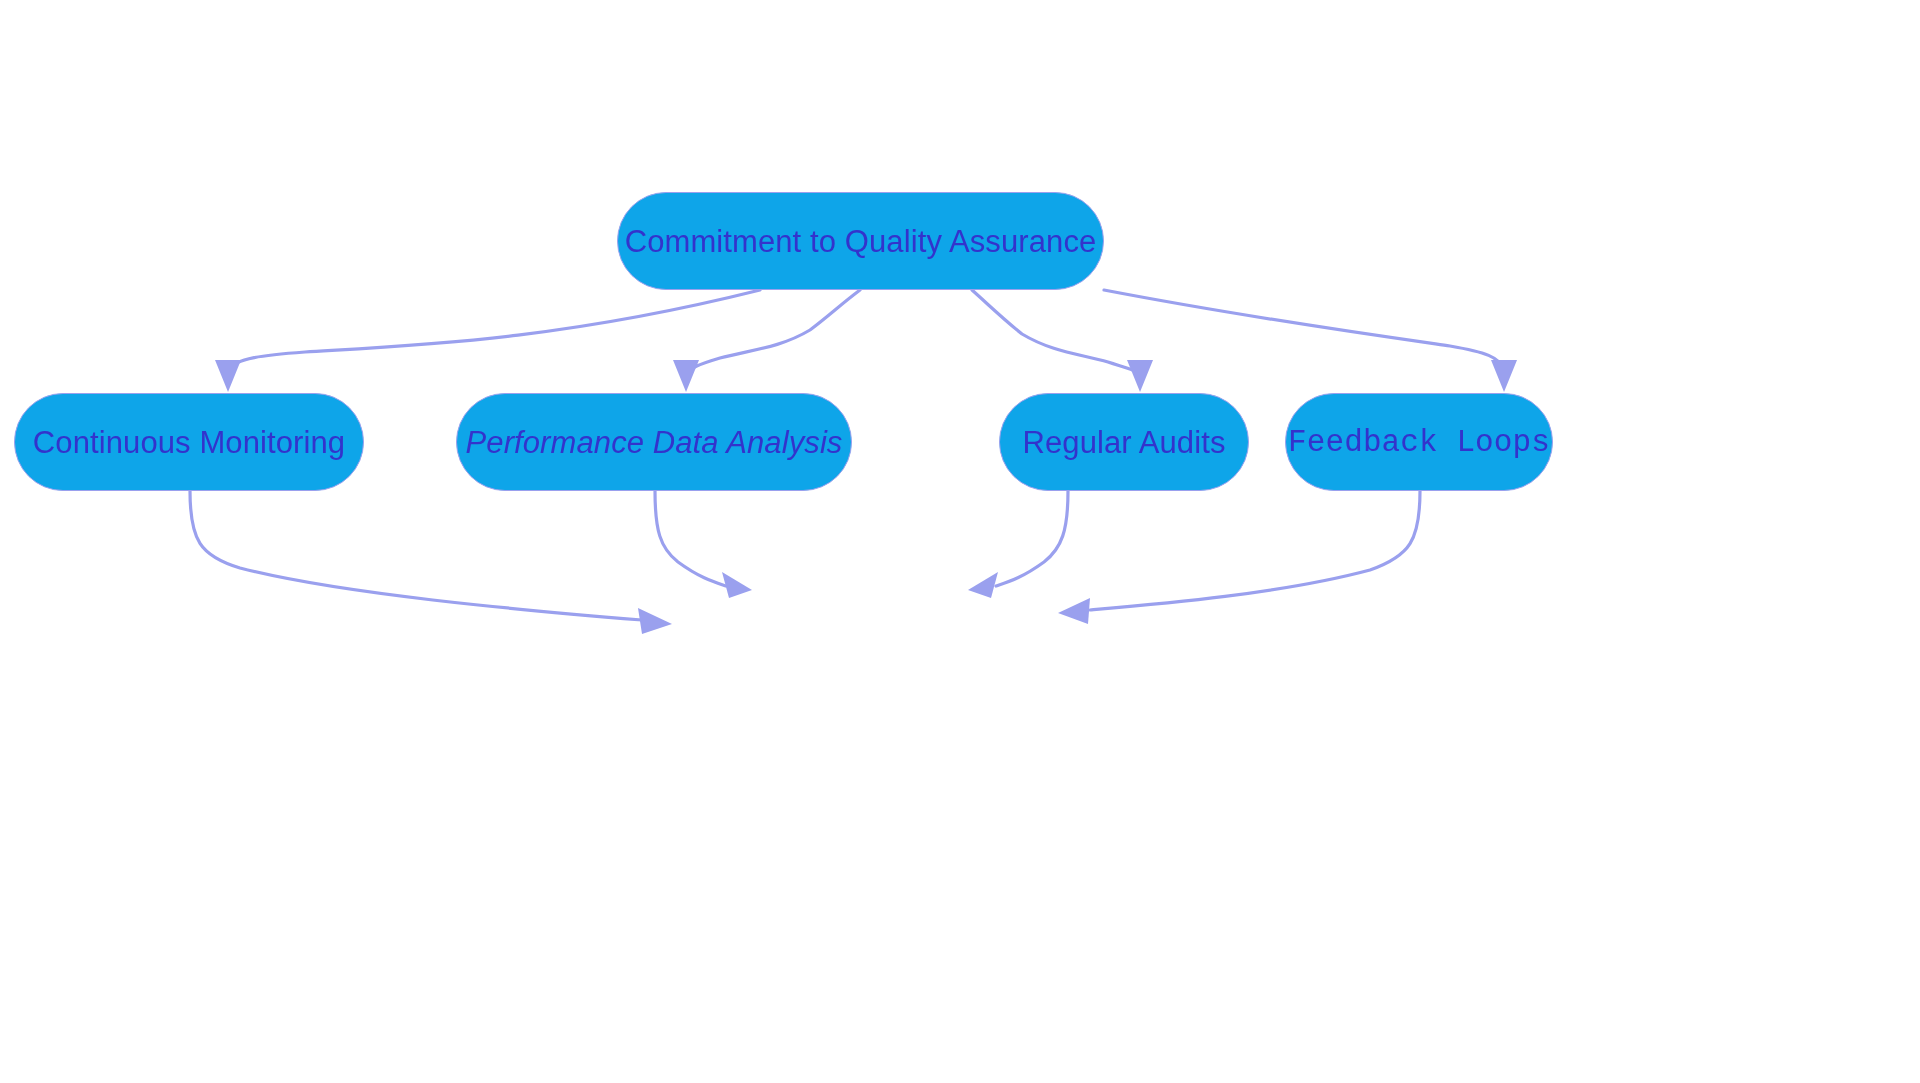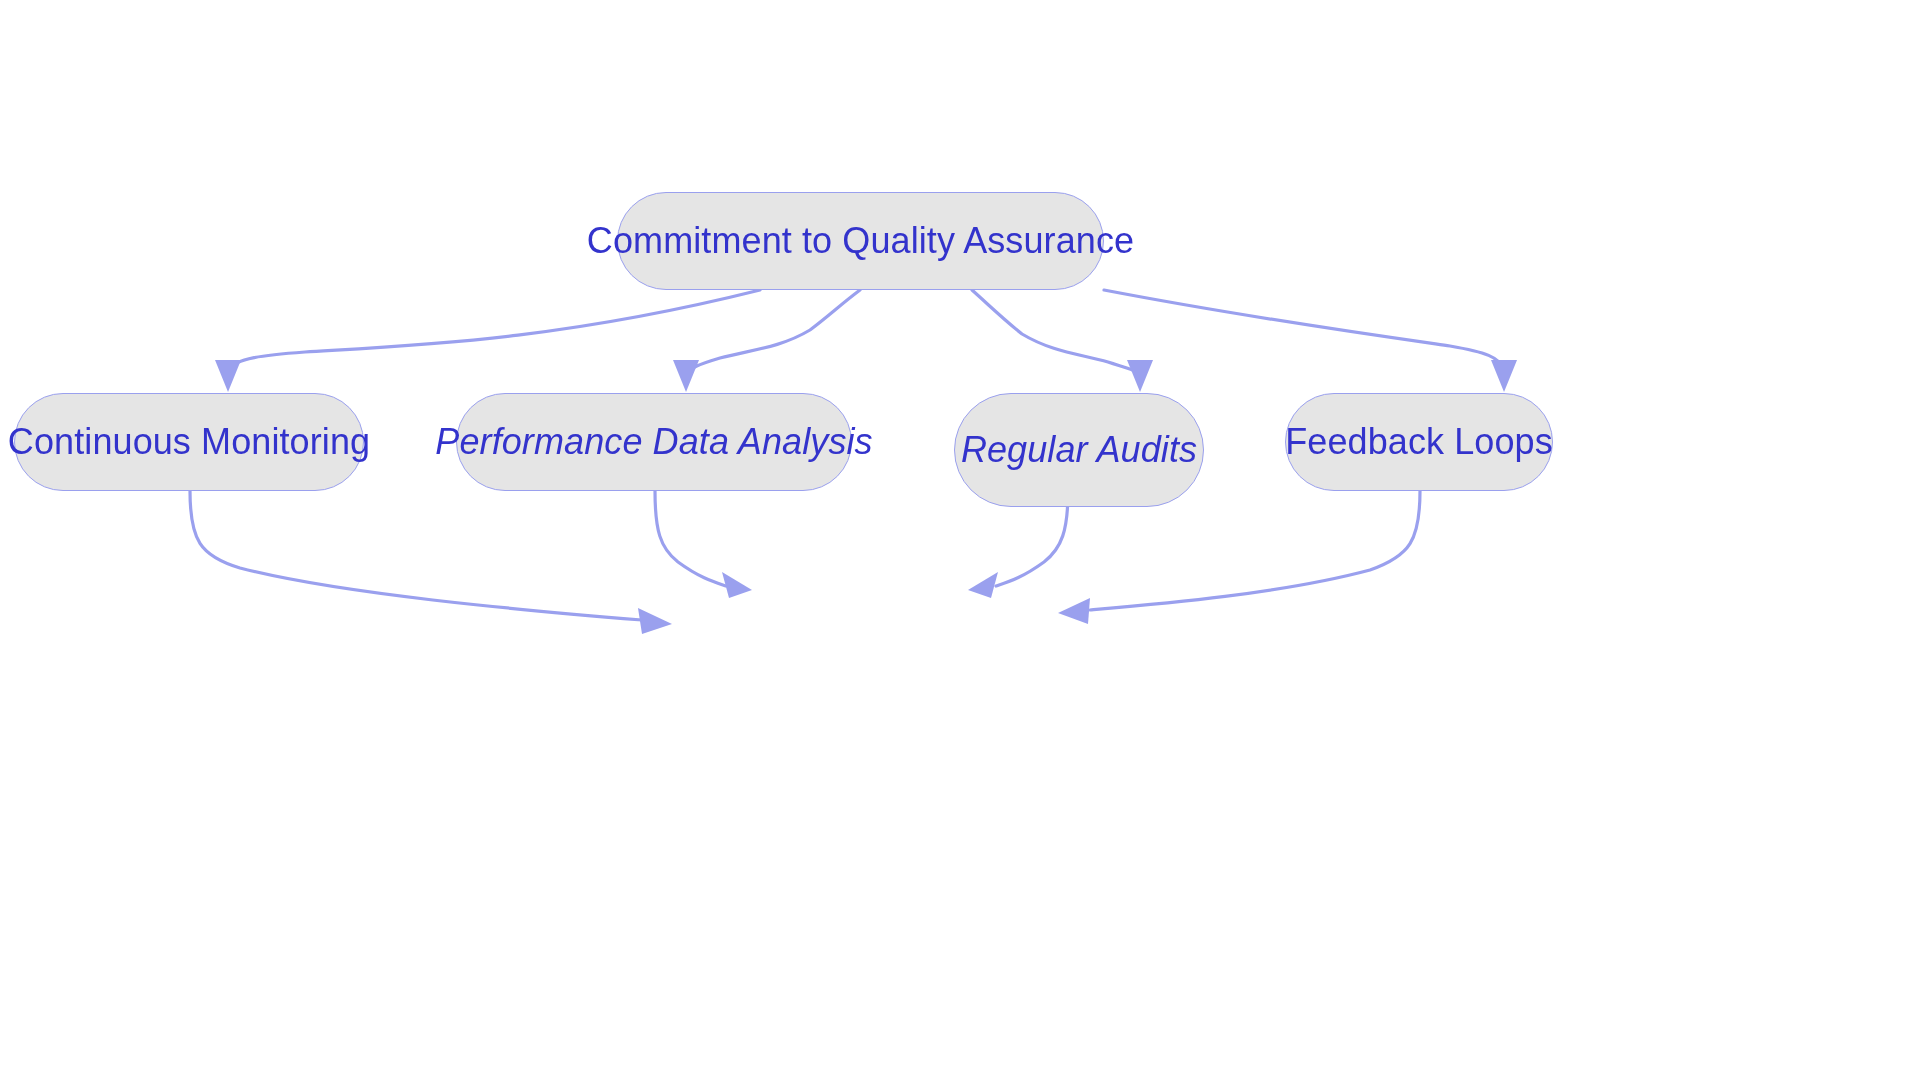--- a/index.html
+++ b/index.html
@@ -21,25 +21,25 @@
     left: 0;
     width: 1920px;
     height: 1083px;
   }
   .node {
     position: absolute;
     box-sizing: border-box;
     display: flex;
     align-items: center;
     justify-content: center;
-    background: #e5e5e5;
+    background: #0ea5e9;
     border: 1.6px solid #9aa0ee;
     border-radius: 999px;
     color: #3333cc;
-    font-size: 36px;
+    font-size: 31px;
     font-weight: 400;
     letter-spacing: 0.1px;
     white-space: nowrap;
     font-family: "Liberation Sans", sans-serif;
   }
   .node-label {
     color: #3333cc;
     line-height: 1;
     pointer-events: none;
   }
@@ -98,22 +98,22 @@
   </div>
 
   <div class="node" style="left:14px; top:393px; width:350px; height:98px;">
     <span class="node-label">Continuous Monitoring</span>
   </div>
 
   <div class="node" style="left:456px; top:393px; width:396px; height:98px;font-style:italic;">
     <span class="node-label">Performance Data Analysis</span>
   </div>
 
-  <div class="node" style="left:954px; top:393px; width:250px; height:114px;font-style:italic;">
+  <div class="node" style="left:999px; top:393px; width:250px; height:98px;">
     <span class="node-label">Regular Audits</span>
   </div>
 
-  <div class="node" style="left:1285px; top:393px; width:268px; height:98px;">
+  <div class="node" style="left:1285px; top:393px; width:268px; height:98px;font-family:Liberation Mono, monospace;">
     <span class="node-label">Feedback Loops</span>
   </div>
 
 
 </div>
 
 </body></html>

